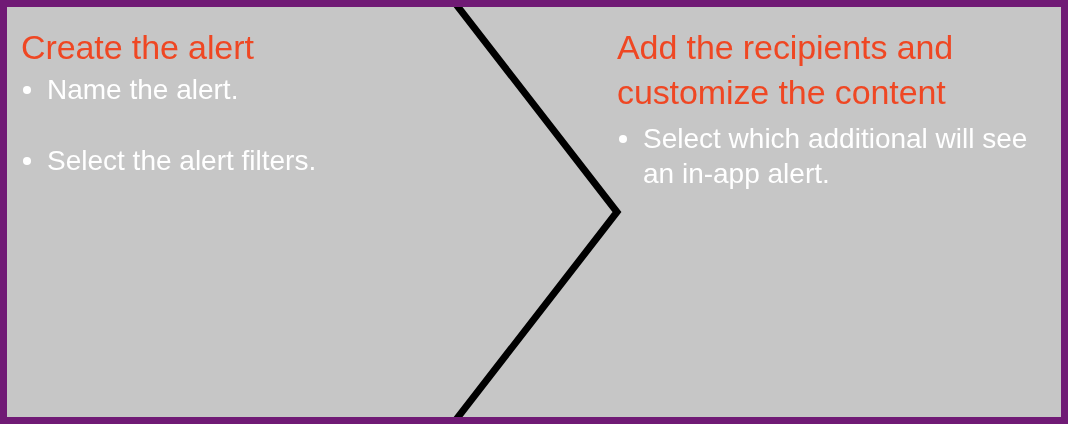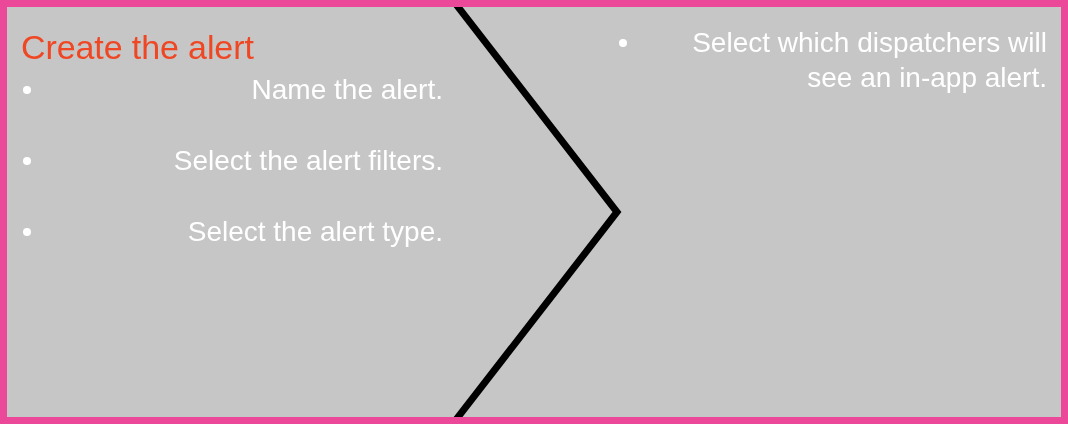--- a/index.html
+++ b/index.html
@@ -6,21 +6,21 @@
     margin: 0;
     padding: 0;
     background: #ffffff;
   }
   #diagram-root {
     position: relative;
     width: 1068px;
     height: 424px;
     box-sizing: border-box;
     background: #c6c6c6;
-    border: 7px solid #ec4899;
+    border: 7px solid #701a75;
     overflow: hidden;
     font-family: "Liberation Sans", sans-serif;
   }
 
   
   #chevron-divider {
     position: absolute;
     left: 0;
     top: 0;
     width: 1054px;
@@ -56,21 +56,20 @@
   }
 
   #stage-right .stage-heading {
     margin-bottom: 6px;
   }
 
   .bullet-list {
     list-style: none;
     margin: 0;
     padding: 0;
-    text-align: right;
   }
 
   .bullet-item {
     position: relative;
     color: #ffffff;
     font-size: 28px;
     line-height: 1.25;
     padding-left: 26px;
     margin: 0 0 8px 0;
   }
@@ -114,29 +113,26 @@
     <h2 class="stage-heading">Create the alert</h2>
     <ul class="bullet-list">
       <li class="bullet-item">
         <span class="bullet-dot"></span>
         <span class="bullet-text">Name the alert.</span>
       </li>
       <li class="bullet-item">
         <span class="bullet-dot"></span>
         <span class="bullet-text">Select the alert filters.</span>
       </li>
-      <li class="bullet-item">
-        <span class="bullet-dot"></span>
-        <span class="bullet-text">Select the alert type.</span>
-      </li>
     </ul>
   </section>
 
   <section class="stage" id="stage-right">
+    <h2 class="stage-heading">Add the recipients and customize the content</h2>
     <ul class="bullet-list">
       <li class="bullet-item">
         <span class="bullet-dot"></span>
-        <span class="bullet-text">Select which dispatchers will see an in-app alert.</span>
+        <span class="bullet-text">Select which additional will see an in-app alert.</span>
       </li>
     </ul>
   </section>
 
 </div>
 
 </body></html>

